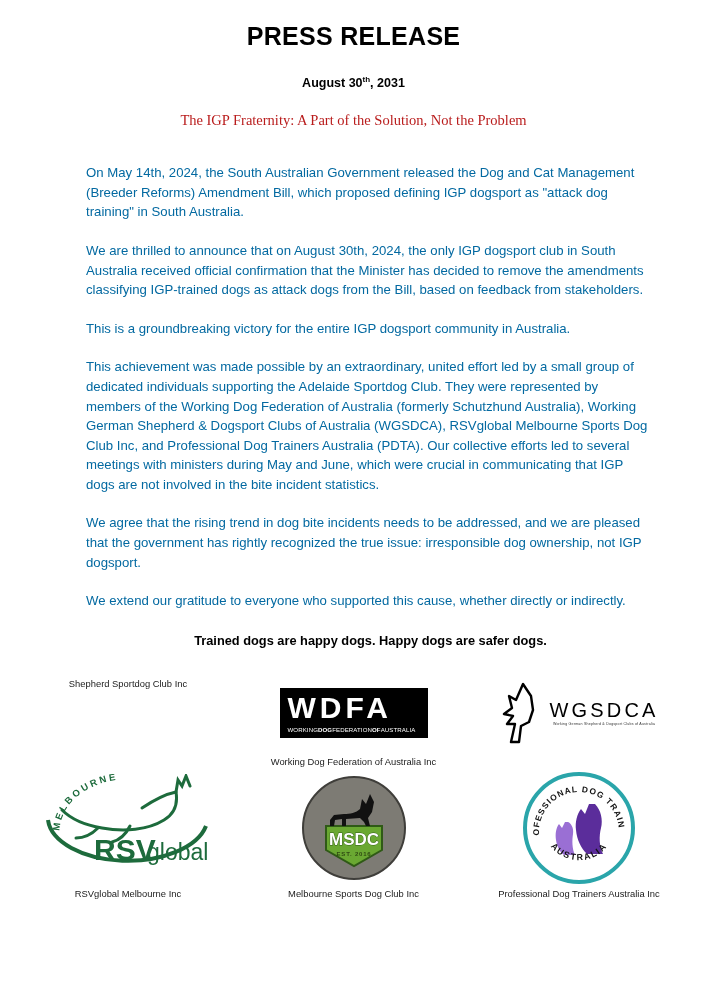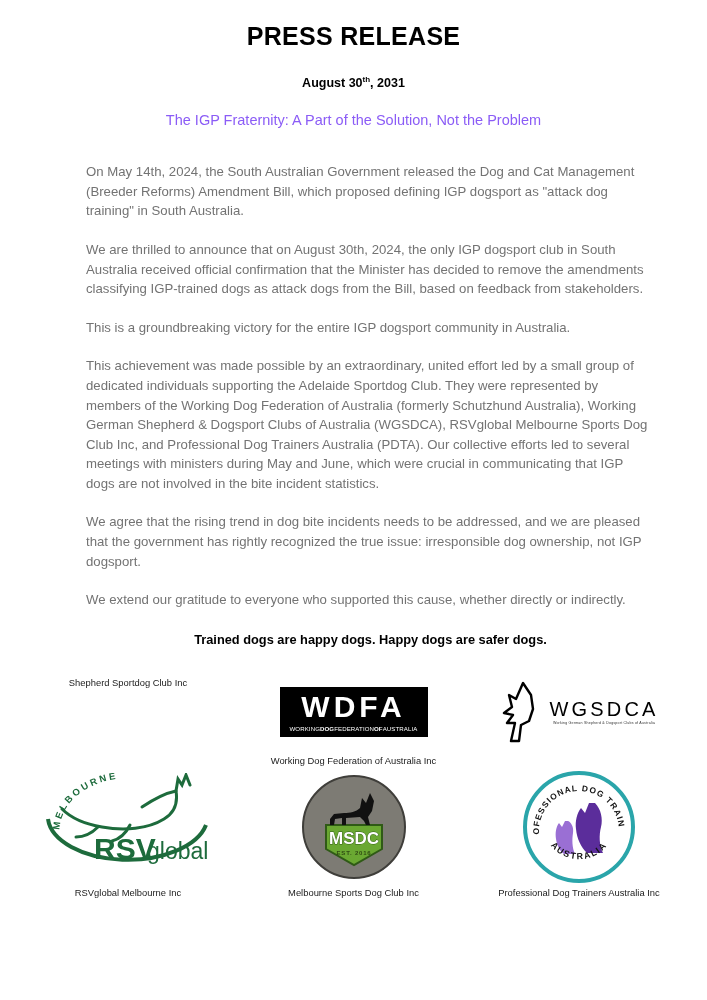--- a/index.html
+++ b/index.html
@@ -43,32 +43,33 @@
   .doc-date sup {
     font-size: 8px;
     vertical-align: super;
     font-weight: bold;
   }
   .doc-subtitle {
     text-align: center;
     font-size: 14.5px;
     font-weight: normal;
     margin: 22px 0 0 0;
-    color: #8b5cf6;
+    color: #b91c1c;
+    font-family: Liberation Serif, serif;
   }
 
   
   .body-wrap {
     margin: 34px 52px 0 86px;
   }
   .para {
     font-size: 13.2px;
     line-height: 19.6px;
     margin: 0 0 19px 0;
-    color: #737373;
+    color: #0369a1;
     text-align: left;
   }
   .para:last-child { margin-bottom: 0; }
 
   .tagline {
     text-align: center;
     font-size: 12.8px;
     font-weight: bold;
     margin: 22px 0 0 0;
     color: #000;
@@ -118,21 +119,20 @@
     stroke-width: 2.6px;
     paint-order: stroke fill;
   }
 
   
   .wdfa-box {
     background: #000000;
     padding: 5px 8px 4px 8px;
     display: flex;
     flex-direction: column;
-    align-items: center;
     width: 148px;
     box-sizing: border-box;
   }
   .wdfa-main {
     color: #ffffff;
     font-size: 30px;
     font-weight: bold;
     letter-spacing: 4px;
     line-height: 30px;
     font-family: "Liberation Sans", sans-serif;

